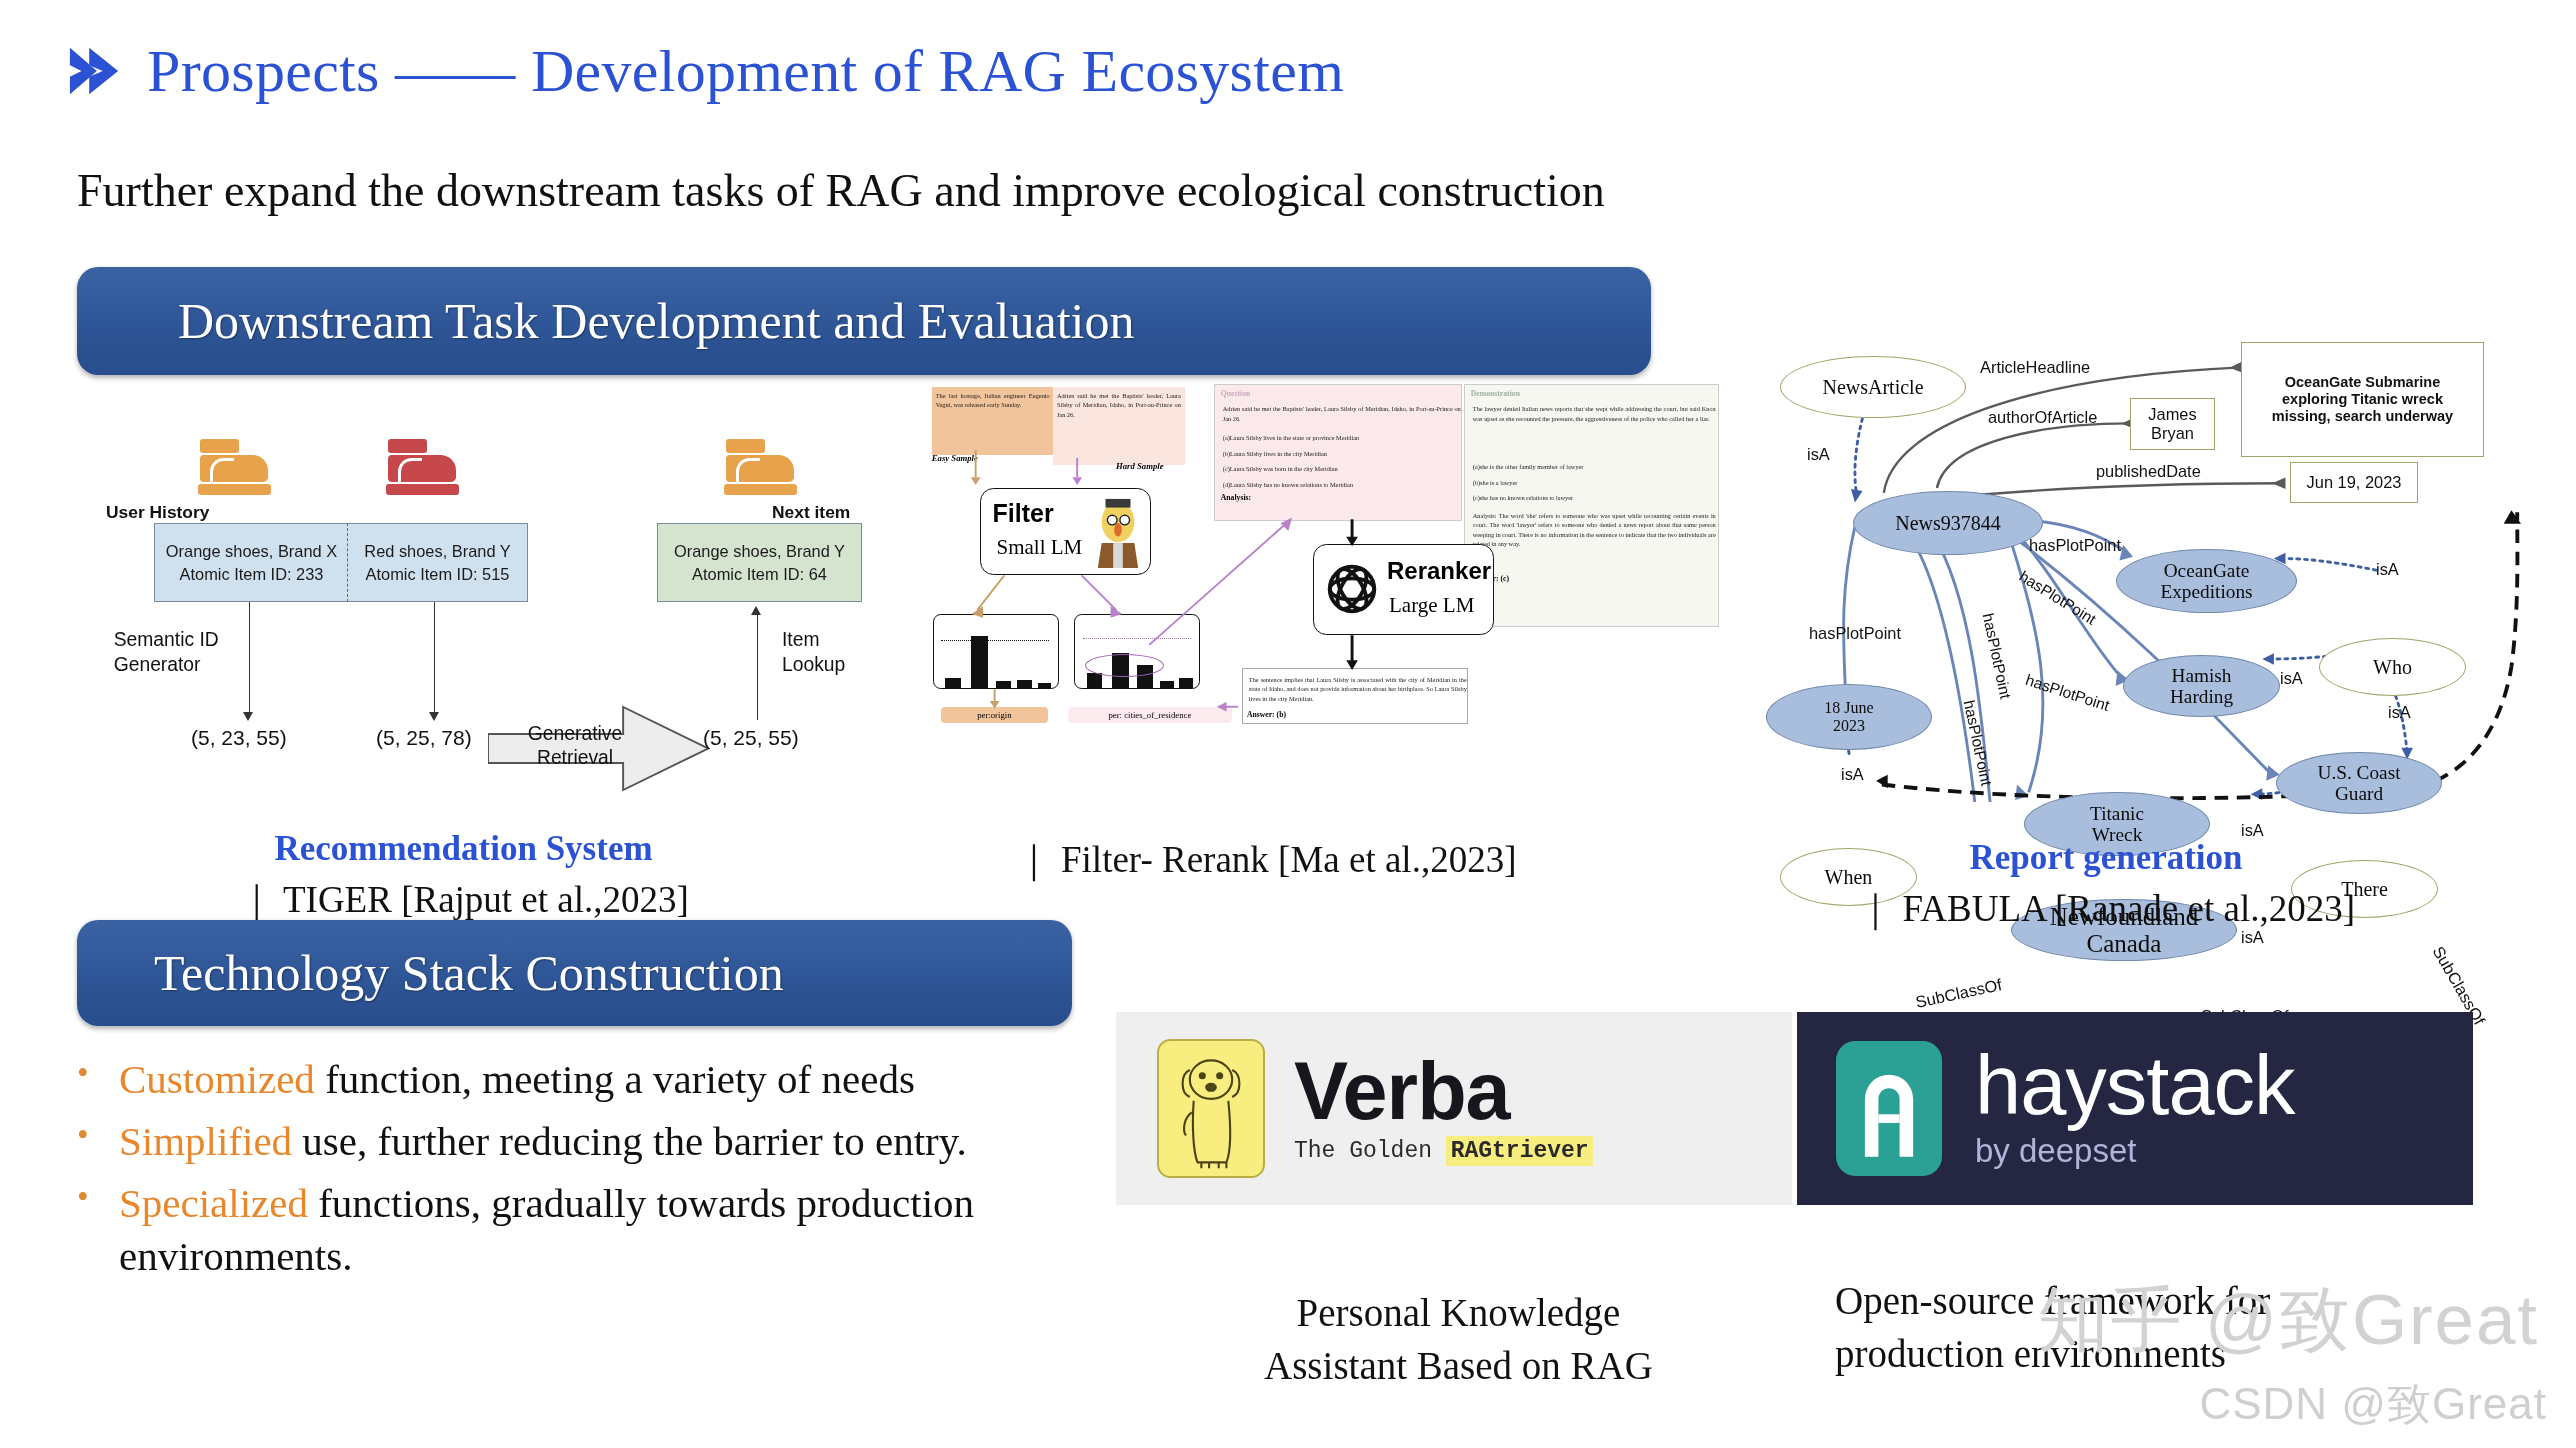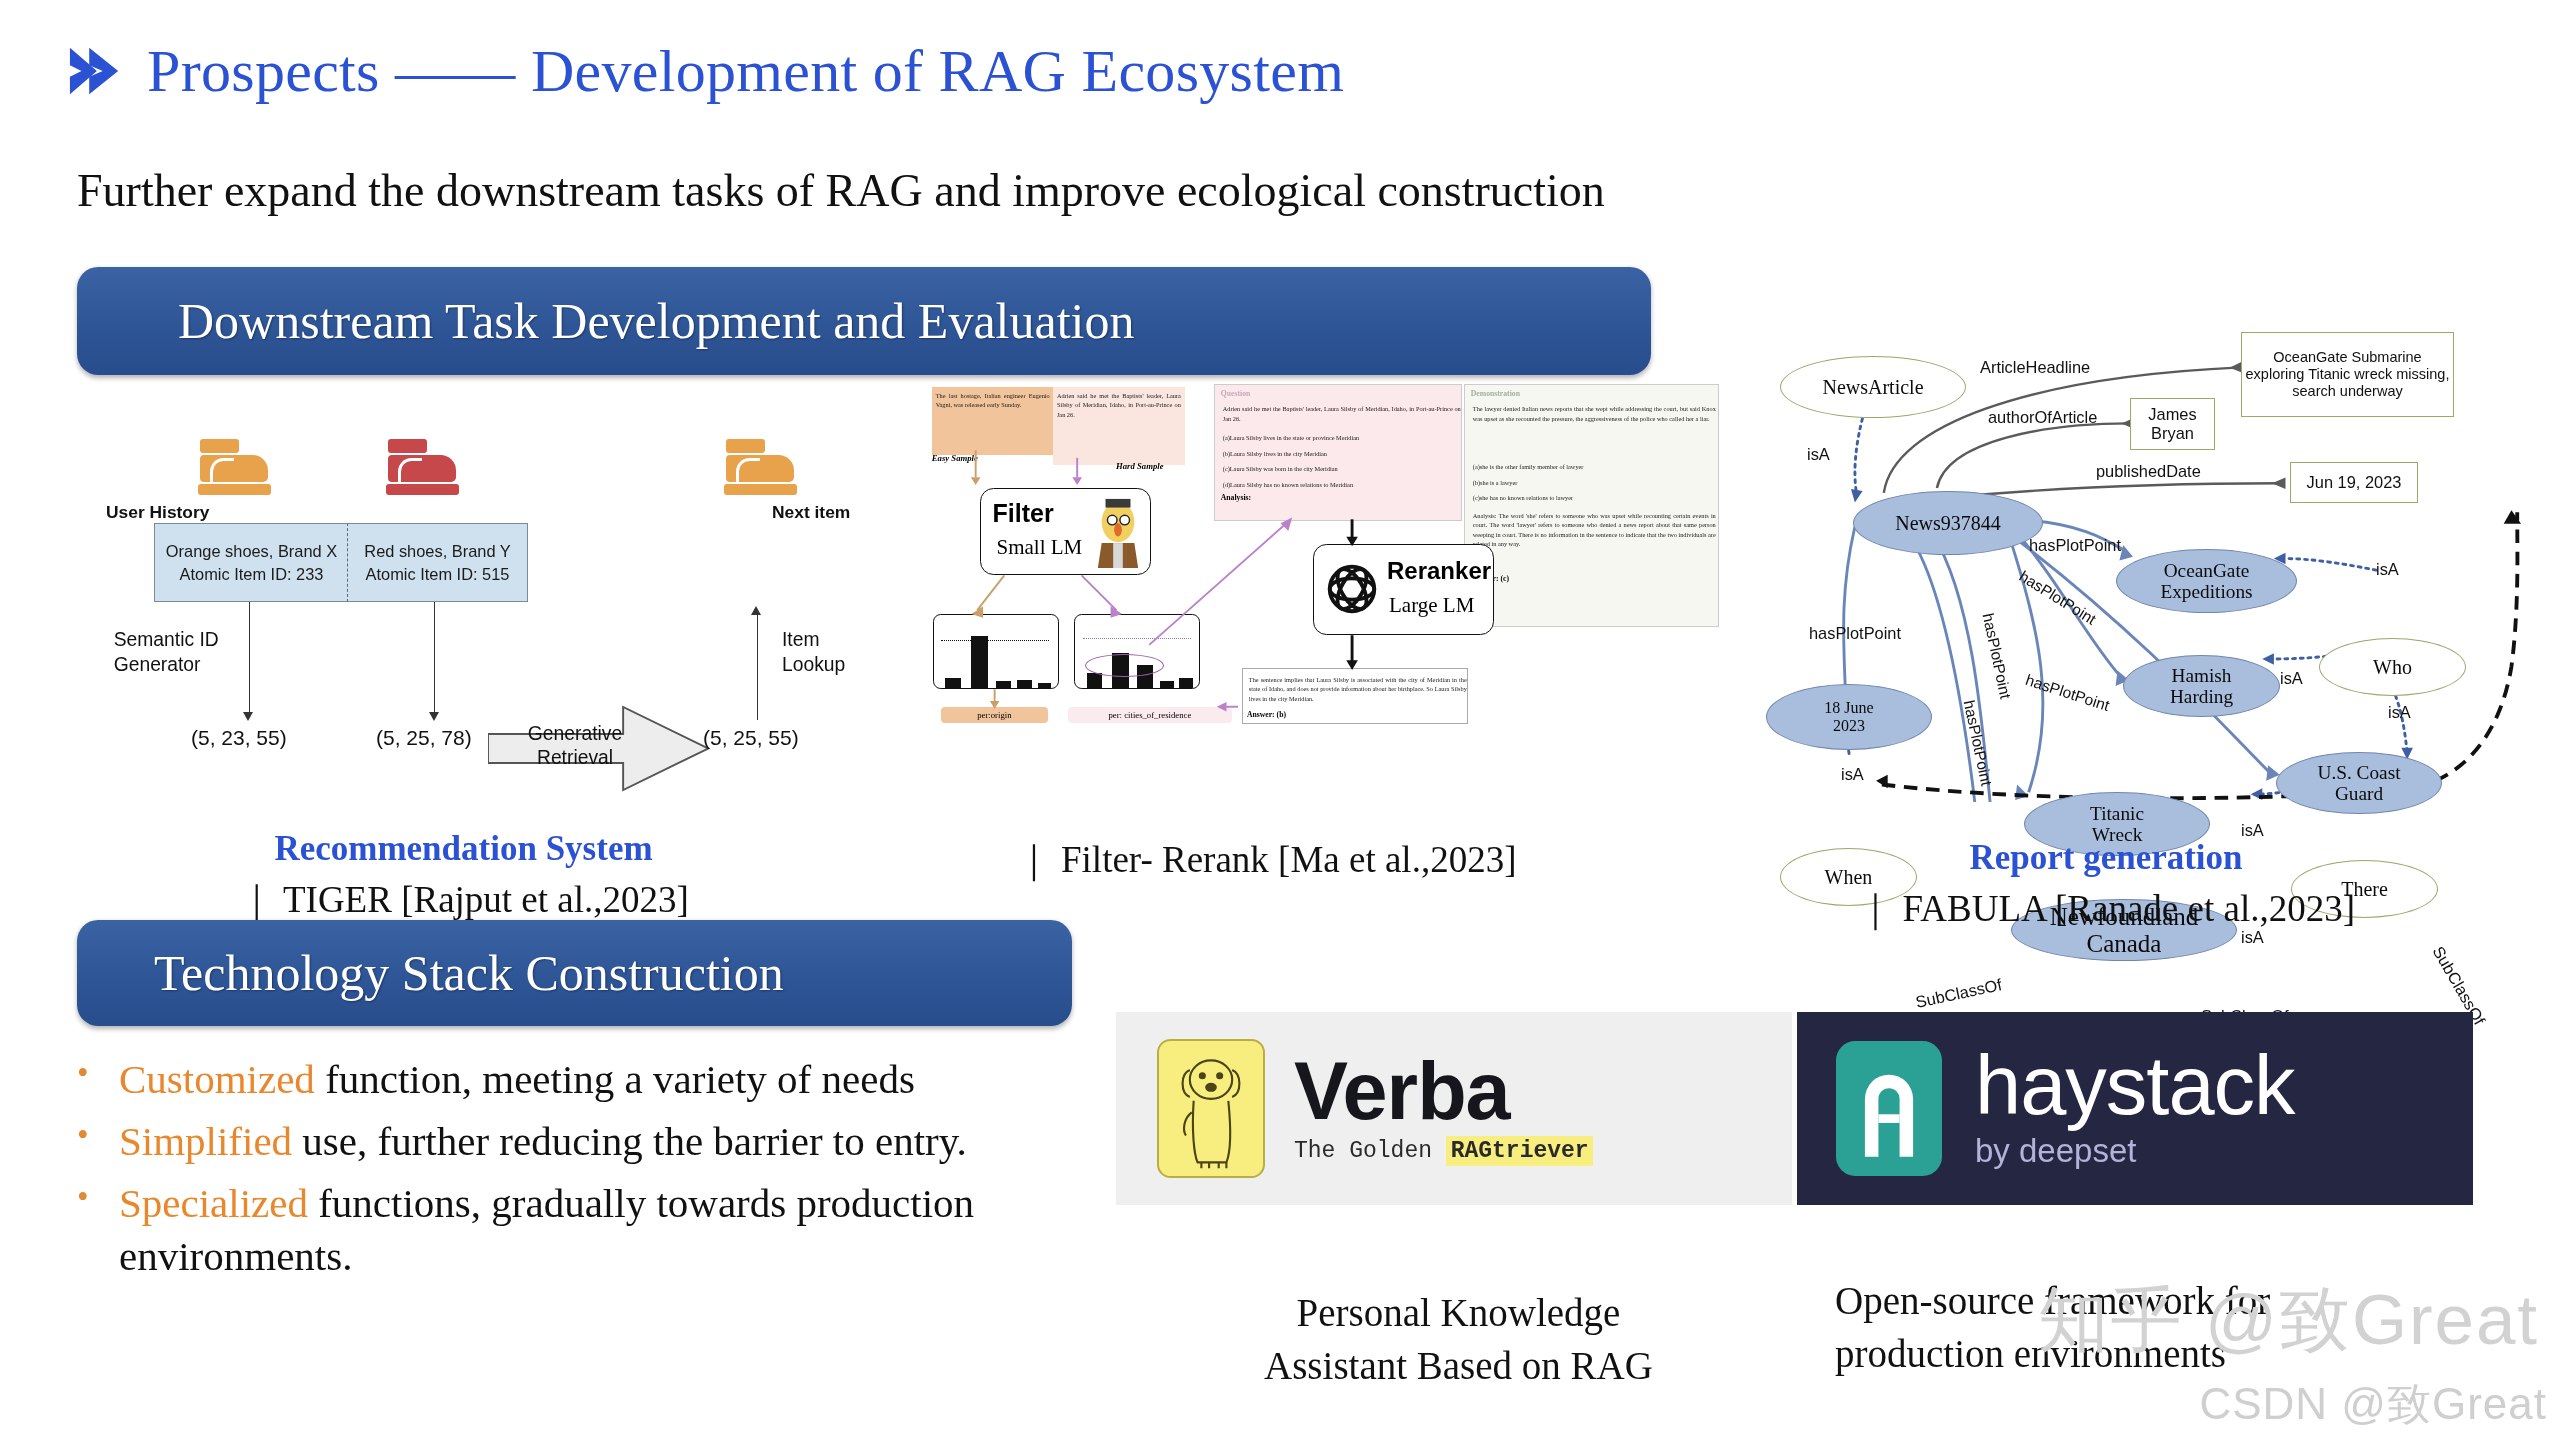--- a/index.html
+++ b/index.html
@@ -146,20 +146,24 @@
   <div class="lbl-sans" style="left:666px;top:116px;font-size:17.4px;font-weight:bold;">Next item</div>
 
   <div class="itembox" style="left:48px;top:137px;width:193px;height:77px;background:#CFE0EF;border-right:none;">
     <div>Orange shoes, Brand X</div>
     <div>Atomic Item ID: 233</div>
   </div>
   <div class="itembox" style="left:241px;top:137px;width:179px;height:77px;background:#CFE0EF;border-left:1px dashed #5a6a79;">
     <div>Red shoes, Brand Y</div>
     <div>Atomic Item ID: 515</div>
   </div>
+  <div class="itembox" style="left:551px;top:137px;width:203px;height:77px;background:#D5E4CF;">
+    <div>Orange shoes, Brand Y</div>
+    <div>Atomic Item ID: 64</div>
+  </div>
 
   <div class="vline" style="left:143px;top:216px;height:112px;"></div>
   <div class="arrowhead-d" style="left:137px;top:326px;"></div>
   <div class="vline" style="left:328px;top:216px;height:112px;"></div>
   <div class="arrowhead-d" style="left:323px;top:326px;"></div>
   <div class="vline" style="left:651px;top:228px;height:106px;"></div>
   <div class="arrowhead-u" style="left:645px;top:220px;"></div>
 
   <div class="lbl-sans" style="left:7.7px;top:241px;font-size:19.3px;line-height:1.3;">
     <div>Semantic ID</div>
@@ -345,21 +349,21 @@
   <div class="kg-ell kg-blue" style="left:384px;top:336px;width:155px;height:60px;font-size:19.3px;">Hamish<br>Harding</div>
   <div class="kg-ell kg-blue" style="left:537px;top:433px;width:164px;height:60px;font-size:19.3px;">U.S. Coast<br>Guard</div>
   <div class="kg-ell kg-blue" style="left:285px;top:473px;width:184px;height:62px;font-size:19.3px;">Titanic<br>Wreck</div>
   <div class="kg-ell kg-blue" style="left:272px;top:580px;width:224px;height:60px;font-size:25px;">Newfoundland<br>Canada</div>
   <div class="kg-ell kg-blue" style="left:27px;top:365px;width:164px;height:64px;font-size:16px;">18 June<br>2023</div>
   <div class="kg-ell kg-white" style="left:41px;top:529px;width:135px;height:56px;font-size:20px;">When</div>
   <div class="kg-ell kg-white" style="left:580px;top:319px;width:145px;height:56px;font-size:20px;">Who</div>
   <div class="kg-ell kg-white" style="left:552px;top:541px;width:145px;height:56px;font-size:20px;">There</div>
   <div class="kg-ell kg-white" style="left:338px;top:695px;width:135px;height:54px;font-size:20px;">Lead</div>
 
-  <div class="kg-rect" style="left:502px;top:13px;width:211px;height:83px;font-size:14.5px;padding:0;">OceanGate Submarine exploring Titanic wreck missing, search underway</div>
+  <div class="kg-rect" style="left:502px;top:23px;width:211px;height:83px;font-size:14.5px;padding:15px;font-weight:bold;">OceanGate Submarine exploring Titanic wreck missing, search underway</div>
   <div class="kg-rect" style="left:391px;top:79px;width:83px;height:50px;font-size:16.4px;">James Bryan</div>
   <div class="kg-rect" style="left:551px;top:143px;width:126px;height:39px;font-size:16.4px;">Jun 19, 2023</div>
 
   <div class="kg-lab" style="left:241px;top:39px;font-size:16.4px;">ArticleHeadline</div>
   <div class="kg-lab" style="left:249px;top:89px;font-size:16.4px;">authorOfArticle</div>
   <div class="kg-lab" style="left:357px;top:143px;font-size:16.4px;">publishedDate</div>
   <div class="kg-lab" style="left:68px;top:126px;font-size:16.4px;">isA</div>
   <div class="kg-lab" style="left:70px;top:305px;font-size:16.4px;">hasPlotPoint</div>
   <div class="kg-lab" style="left:290px;top:217px;font-size:16.4px;">hasPlotPoint</div>
   <div class="kg-lab" style="left:275px;top:270px;font-size:15.5px;transform:rotate(32deg);">hasPlotPoint</div>

